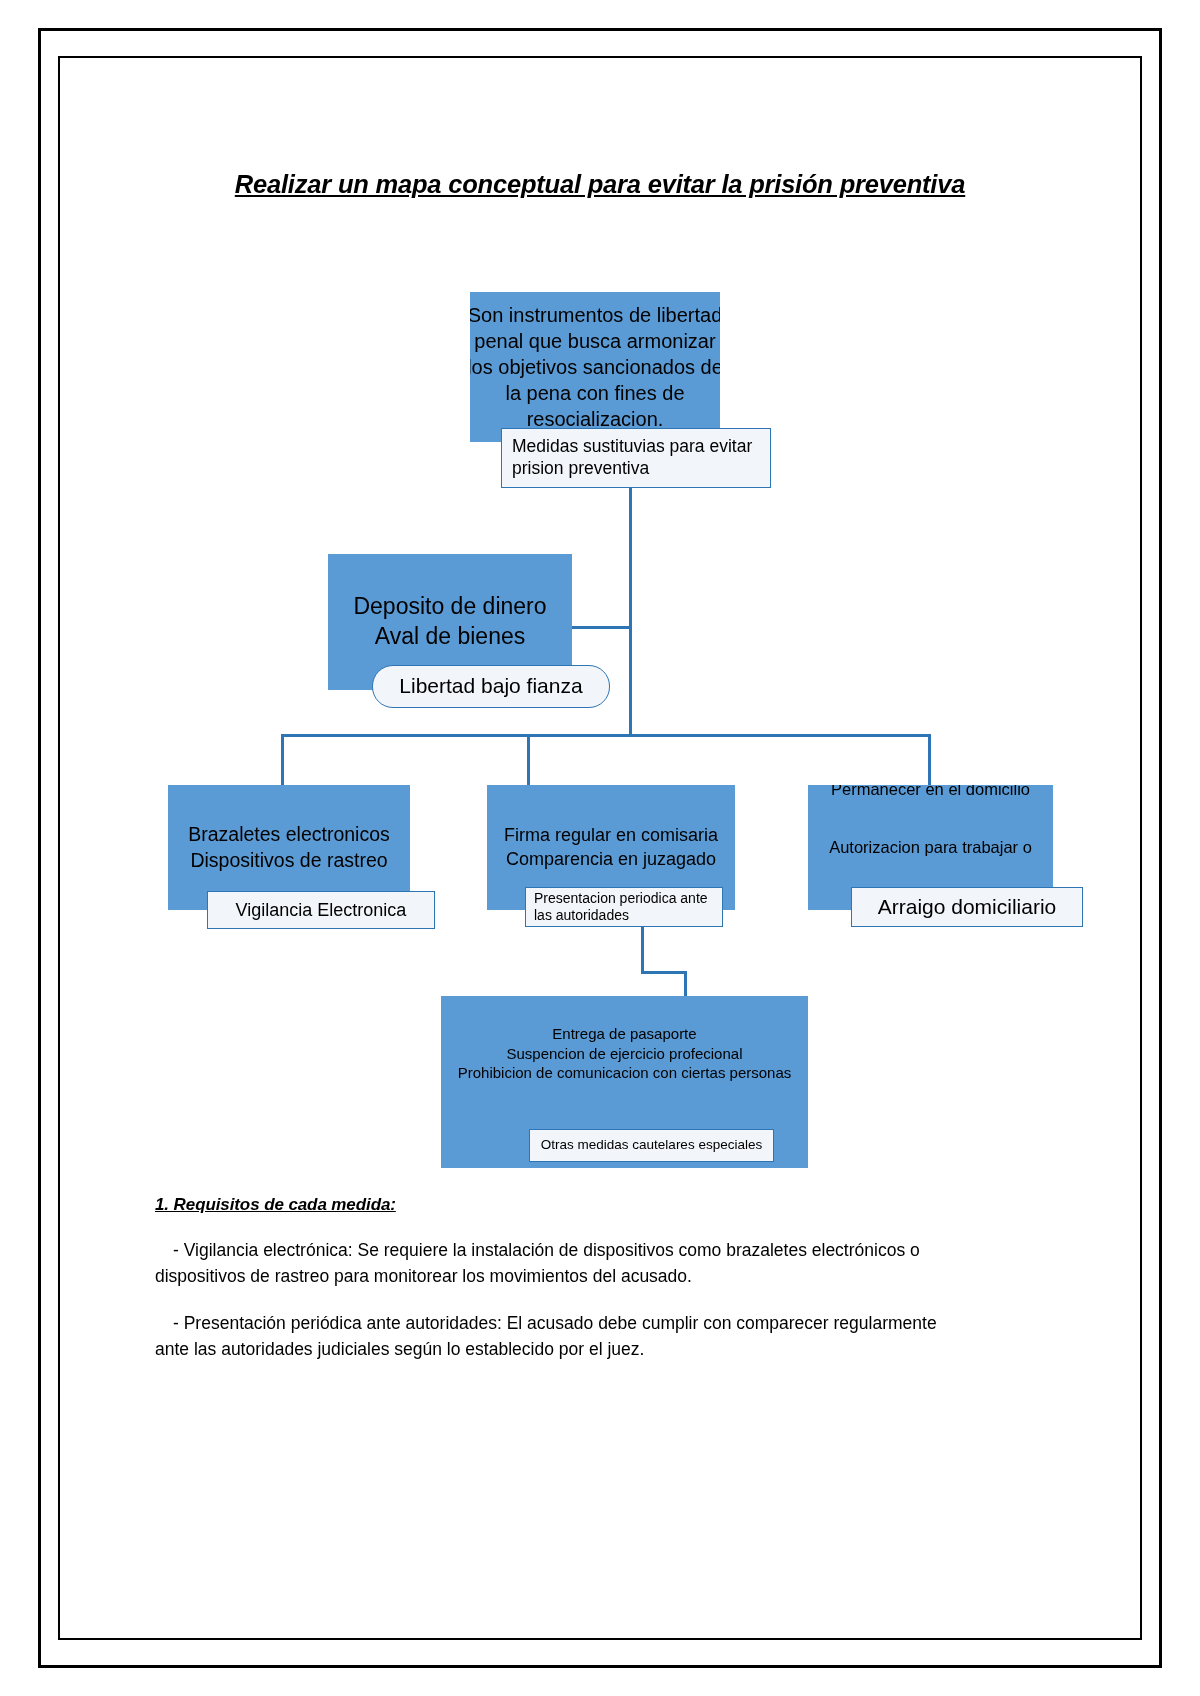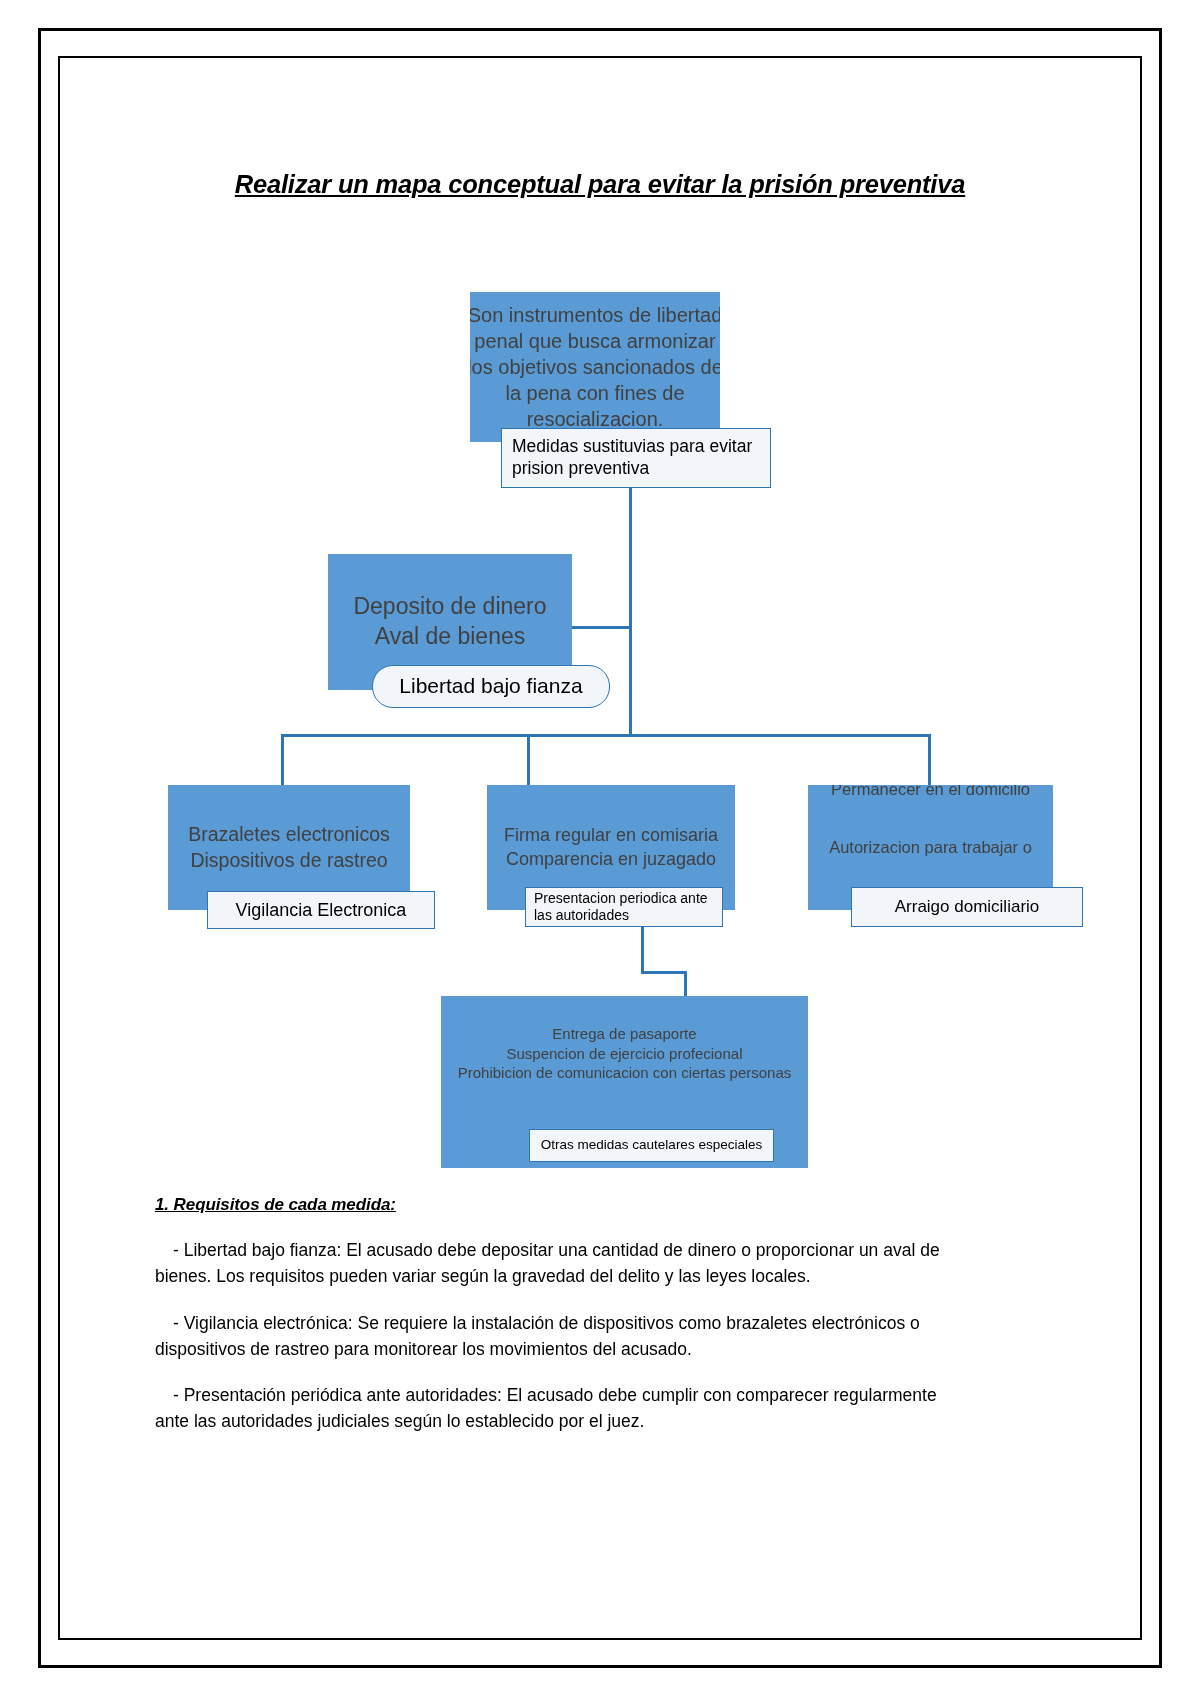--- a/index.html
+++ b/index.html
@@ -57,21 +57,21 @@
     text-decoration: underline;
     letter-spacing: -0.2px;
     white-space: nowrap;
     margin-top: 44px;
   }
 
   
   .blue-box {
     position: absolute;
     background: #5b9bd5;
-    color: #404040;
+    color: #000000;
     box-sizing: border-box;
     display: flex;
     flex-direction: column;
     align-items: center;
     justify-content: center;
     text-align: center;
     line-height: 1.30;
     overflow: hidden;
   }
   .blue-box .line {
@@ -169,29 +169,28 @@
     <div class="line">Firma regular en comisaria</div>
     <div class="line">Comparencia en juzagado</div>
   </div>
   <div class="white-box" style="left:525px; top:887px; width:198px; height:40px; font-size:14px; padding:0 8px;">Presentacion periodica ante las autoridades</div>
 
   <div class="blue-box" style="left:808px; top:785px; width:245px; height:125px; font-size:16.5px;gap:36px;">
     <div class="line">Permanecer en el domicilio</div>
     <div class="line">Autorizacion para trabajar o</div>
     <div class="line">estudiar</div>
   </div>
-  <div class="white-box" style="left:851px; top:887px; width:232px; height:40px; font-size:17px;">Arraigo domiciliario</div>
+  <div class="white-box" style="left:851px; top:887px; width:232px; height:40px; font-size:21px;">Arraigo domiciliario</div>
 
   <div class="blue-box" style="left:441px; top:996px; width:367px; height:172px; font-size:15px; justify-content:flex-start; padding-top:28px;">
     <div class="line">Entrega de pasaporte</div>
     <div class="line">Suspencion de ejercicio profecional</div>
     <div class="line">Prohibicion de comunicacion con ciertas personas</div>
   </div>
   <div class="white-box" style="left:529px; top:1129px; width:245px; height:33px; font-size:13.5px;">Otras medidas cautelares especiales</div>
 
   <div id="body-text">
     <div id="req-heading">1. Requisitos de cada medida:</div>
-    <p class="para">- Libertad bajo fianza: El acusado debe depositar una cantidad de dinero o proporcionar un aval de bienes. Los requisitos pueden variar según la gravedad del delito y las leyes locales.</p>
     <p class="para">- Vigilancia electrónica: Se requiere la instalación de dispositivos como brazaletes electrónicos o dispositivos de rastreo para monitorear los movimientos del acusado.</p>
     <p class="para">- Presentación periódica ante autoridades: El acusado debe cumplir con comparecer regularmente ante las autoridades judiciales según lo establecido por el juez.</p>
   </div>
 
 </div>
 
 </body></html>

